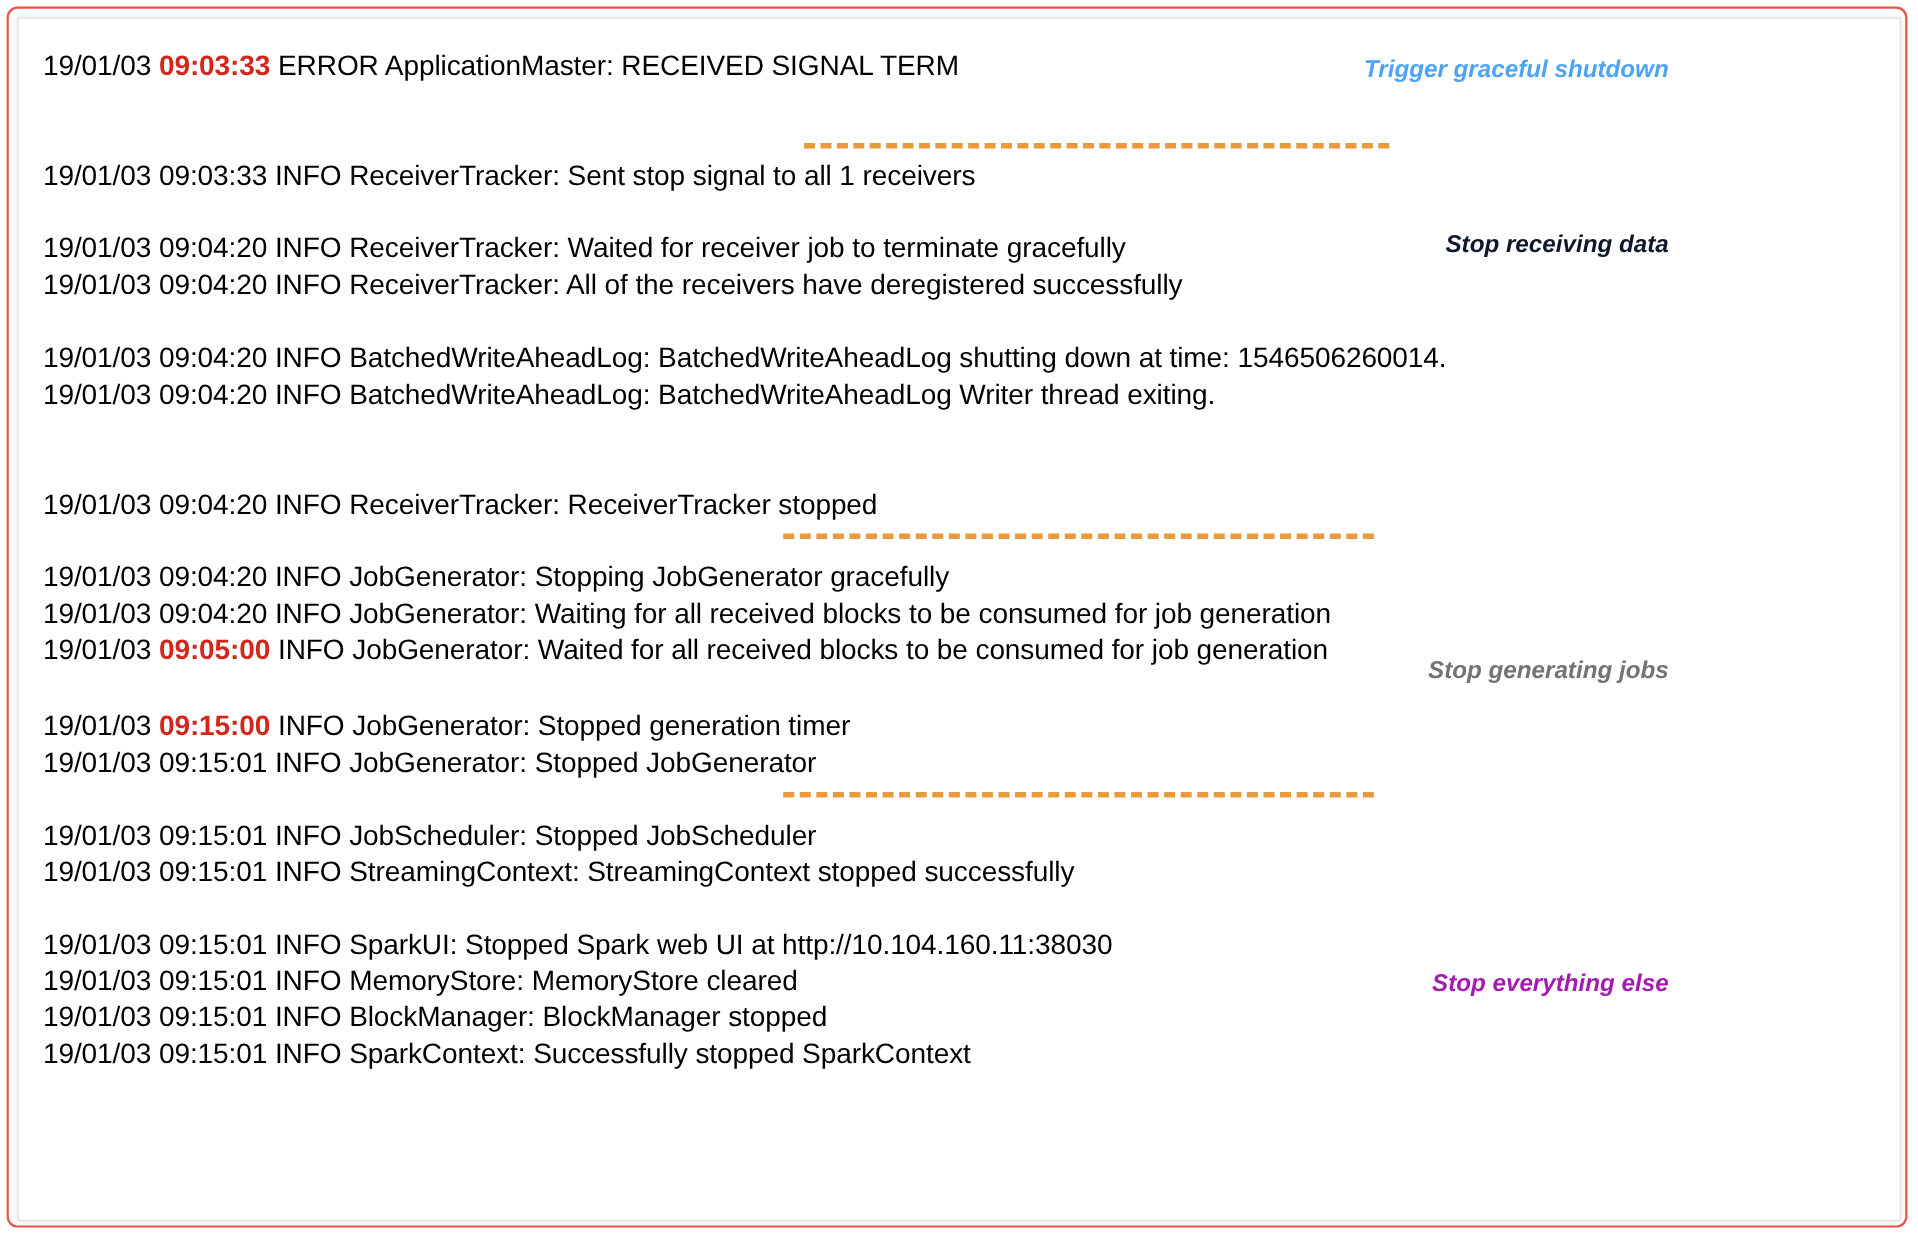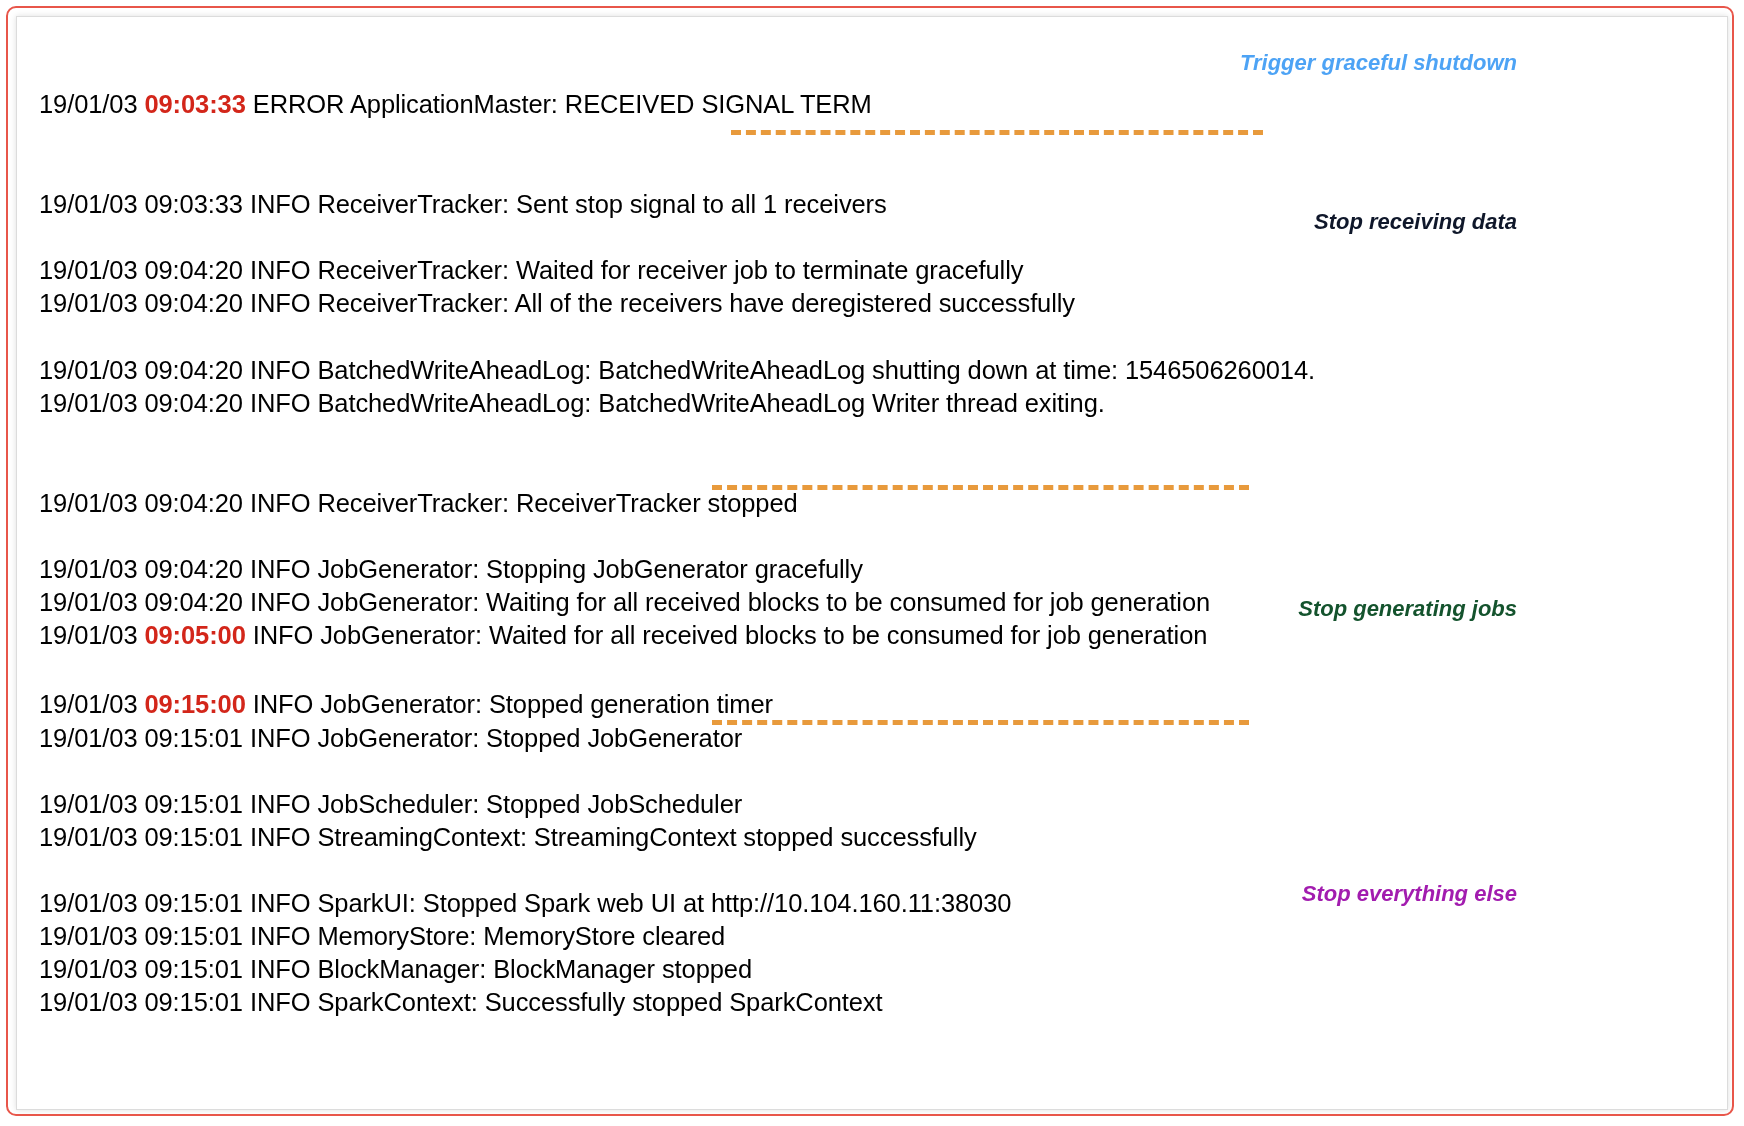--- a/index.html
+++ b/index.html
@@ -53,21 +53,20 @@
   
   .log-line {
     position: absolute;
     left: 22px;
     white-space: pre;
     font-family: "Liberation Sans", sans-serif;
     font-size: 25.5px;
     line-height: 26px;
     color: #000000;
     letter-spacing: -0.1px;
-    margin-top: 44px;
   }
   .log-line .hl {
     color: #d3261a;
     font-weight: bold;
   }
 
   
   .sep {
     position: absolute;
     height: 0;
@@ -110,17 +109,17 @@
         <div class="log-line" style="top: 763px;"><span>19/01/03 </span><span>09:15:01</span><span> INFO StreamingContext: StreamingContext stopped successfully</span></div>
         <div class="log-line" style="top: 829px;"><span>19/01/03 </span><span>09:15:01</span><span> INFO SparkUI: Stopped Spark web UI at http://10.104.160.11:38030</span></div>
         <div class="log-line" style="top: 862px;"><span>19/01/03 </span><span>09:15:01</span><span> INFO MemoryStore: MemoryStore cleared</span></div>
         <div class="log-line" style="top: 895px;"><span>19/01/03 </span><span>09:15:01</span><span> INFO BlockManager: BlockManager stopped</span></div>
         <div class="log-line" style="top: 928px;"><span>19/01/03 </span><span>09:15:01</span><span> INFO SparkContext: Successfully stopped SparkContext</span></div>
         <div class="sep" style="left: 714px; top: 113px; width: 532px; border-top-color: rgb(232, 154, 60);"></div>
         <div class="sep" style="left: 695px; top: 468px; width: 537px; border-top-color: rgb(232, 154, 60);"></div>
         <div class="sep" style="left: 695px; top: 703px; width: 537px; border-top-color: rgb(232, 154, 60);"></div>
         <div class="annot" style="right: 210px; top: 30px; color: rgb(77, 163, 245);">Trigger graceful shutdown</div>
         <div class="annot" style="right: 210px; top: 189px; color: #0f172a;">Stop receiving data</div>
-        <div class="annot" style="right: 210px; top: 576px; color: #14532d;">Stop generating jobs</div>
+        <div class="annot" style="right: 210px; top: 576px; color: #737373;">Stop generating jobs</div>
         <div class="annot" style="right: 210px; top: 828px; color: #a21caf; margin-top: 33px;">Stop everything else</div>
       </div>
   </div>
 </div>
 
 </body></html>

